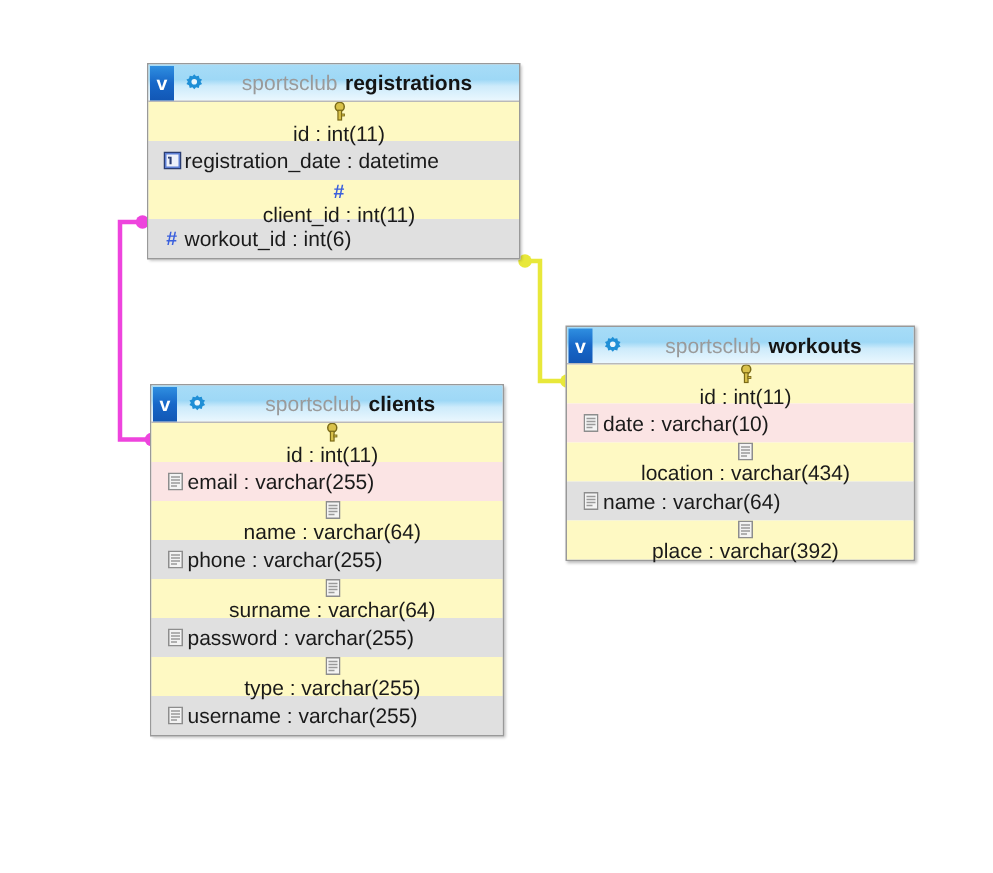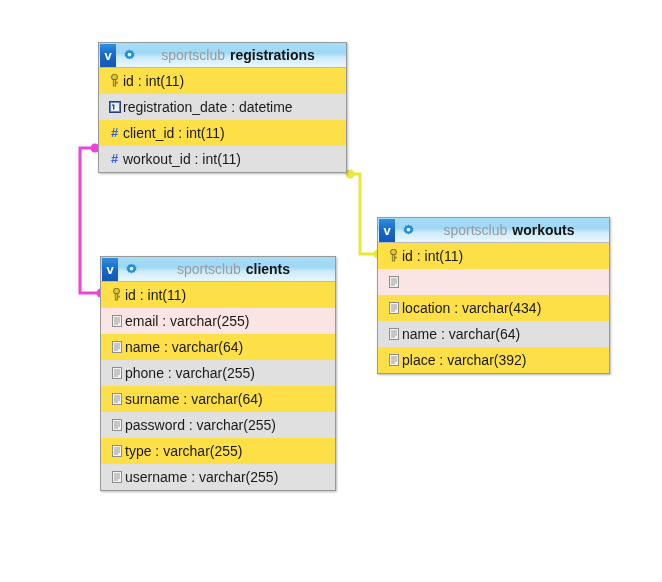--- a/index.html
+++ b/index.html
@@ -52,21 +52,21 @@
   .row{
     height:26px;
     display:flex;align-items:center;
     padding-left:7px;
     font-size:14px;color:#1a1a1a;
     box-sizing:border-box;
     border-bottom:1px solid transparent;
   }
   .row .ic{width:17px;flex:0 0 auto;display:flex;align-items:center;justify-content:center;}
   .row .txt{white-space:nowrap;}
-  .row.white{background:#fde047;}
+  .row.white{background:#fef9c3;flex-direction:column;}
   .row.gray{background:#e0e0e0;}
   .row.pink{background:#fbe4e4;}
   .row.sel{background:#ced9e3;}
 
   .hash{color:#3a5fdd;font-weight:bold;font-size:13px;font-family:"Liberation Sans", sans-serif;}
 </style>
 </head>
 <body>
 
 <div id="canvas">
@@ -124,21 +124,21 @@
       <span class="txt">registration_date : datetime</span>
     </div>
 
     <div class="row white">
       <span class="ic hash">#</span>
       <span class="txt">client_id : int(11)</span>
     </div>
 
     <div class="row gray">
       <span class="ic hash">#</span>
-      <span class="txt">workout_id : int(11)</span>
+      <span class="txt">workout_id : int(6)</span>
     </div>
   </div>
 
   <div class="table" style="left:100px;top:256px;width:236px;">
     <div class="thead">
       <div class="vbadge">v</div>
       <div class="gear">
         <svg width="13" height="13" viewBox="0 0 16 16" aria-hidden="true">
           <path fill="#1f8fd6" d="M8 0.6l1.5 1.7 2.2-.5.6 2.2 2.1.9-1.2 1.9 1.2 1.9-2.1.9-.6 2.2-2.2-.5L8 13l-1.5-1.7-2.2.5-.6-2.2-2.1-.9L2.8 6.8 1.6 4.9l2.1-.9.6-2.2 2.2.5z"></path>
           <circle cx="8" cy="6.8" r="2.3" fill="#eaf6fd"></circle>
@@ -282,20 +282,21 @@
     <div class="row pink">
       <span class="ic">
         <svg width="10" height="12" viewBox="0 0 10 12">
             <rect x="0.5" y="0.5" width="9" height="11" fill="#f3f3f3" stroke="#8d8d8d"></rect>
             <rect x="2" y="2.5" width="6" height="1" fill="#9a9a9a"></rect>
             <rect x="2" y="4.5" width="6" height="1" fill="#9a9a9a"></rect>
             <rect x="2" y="6.5" width="6" height="1" fill="#9a9a9a"></rect>
             <rect x="2" y="8.5" width="4" height="1" fill="#9a9a9a"></rect>
           </svg>
       </span>
+      <span class="txt">date : varchar(10)</span>
     </div>
 
     <div class="row white">
       <span class="ic">
         <svg width="10" height="12" viewBox="0 0 10 12">
             <rect x="0.5" y="0.5" width="9" height="11" fill="#f3f3f3" stroke="#8d8d8d"></rect>
             <rect x="2" y="2.5" width="6" height="1" fill="#9a9a9a"></rect>
             <rect x="2" y="4.5" width="6" height="1" fill="#9a9a9a"></rect>
             <rect x="2" y="6.5" width="6" height="1" fill="#9a9a9a"></rect>
             <rect x="2" y="8.5" width="4" height="1" fill="#9a9a9a"></rect>

